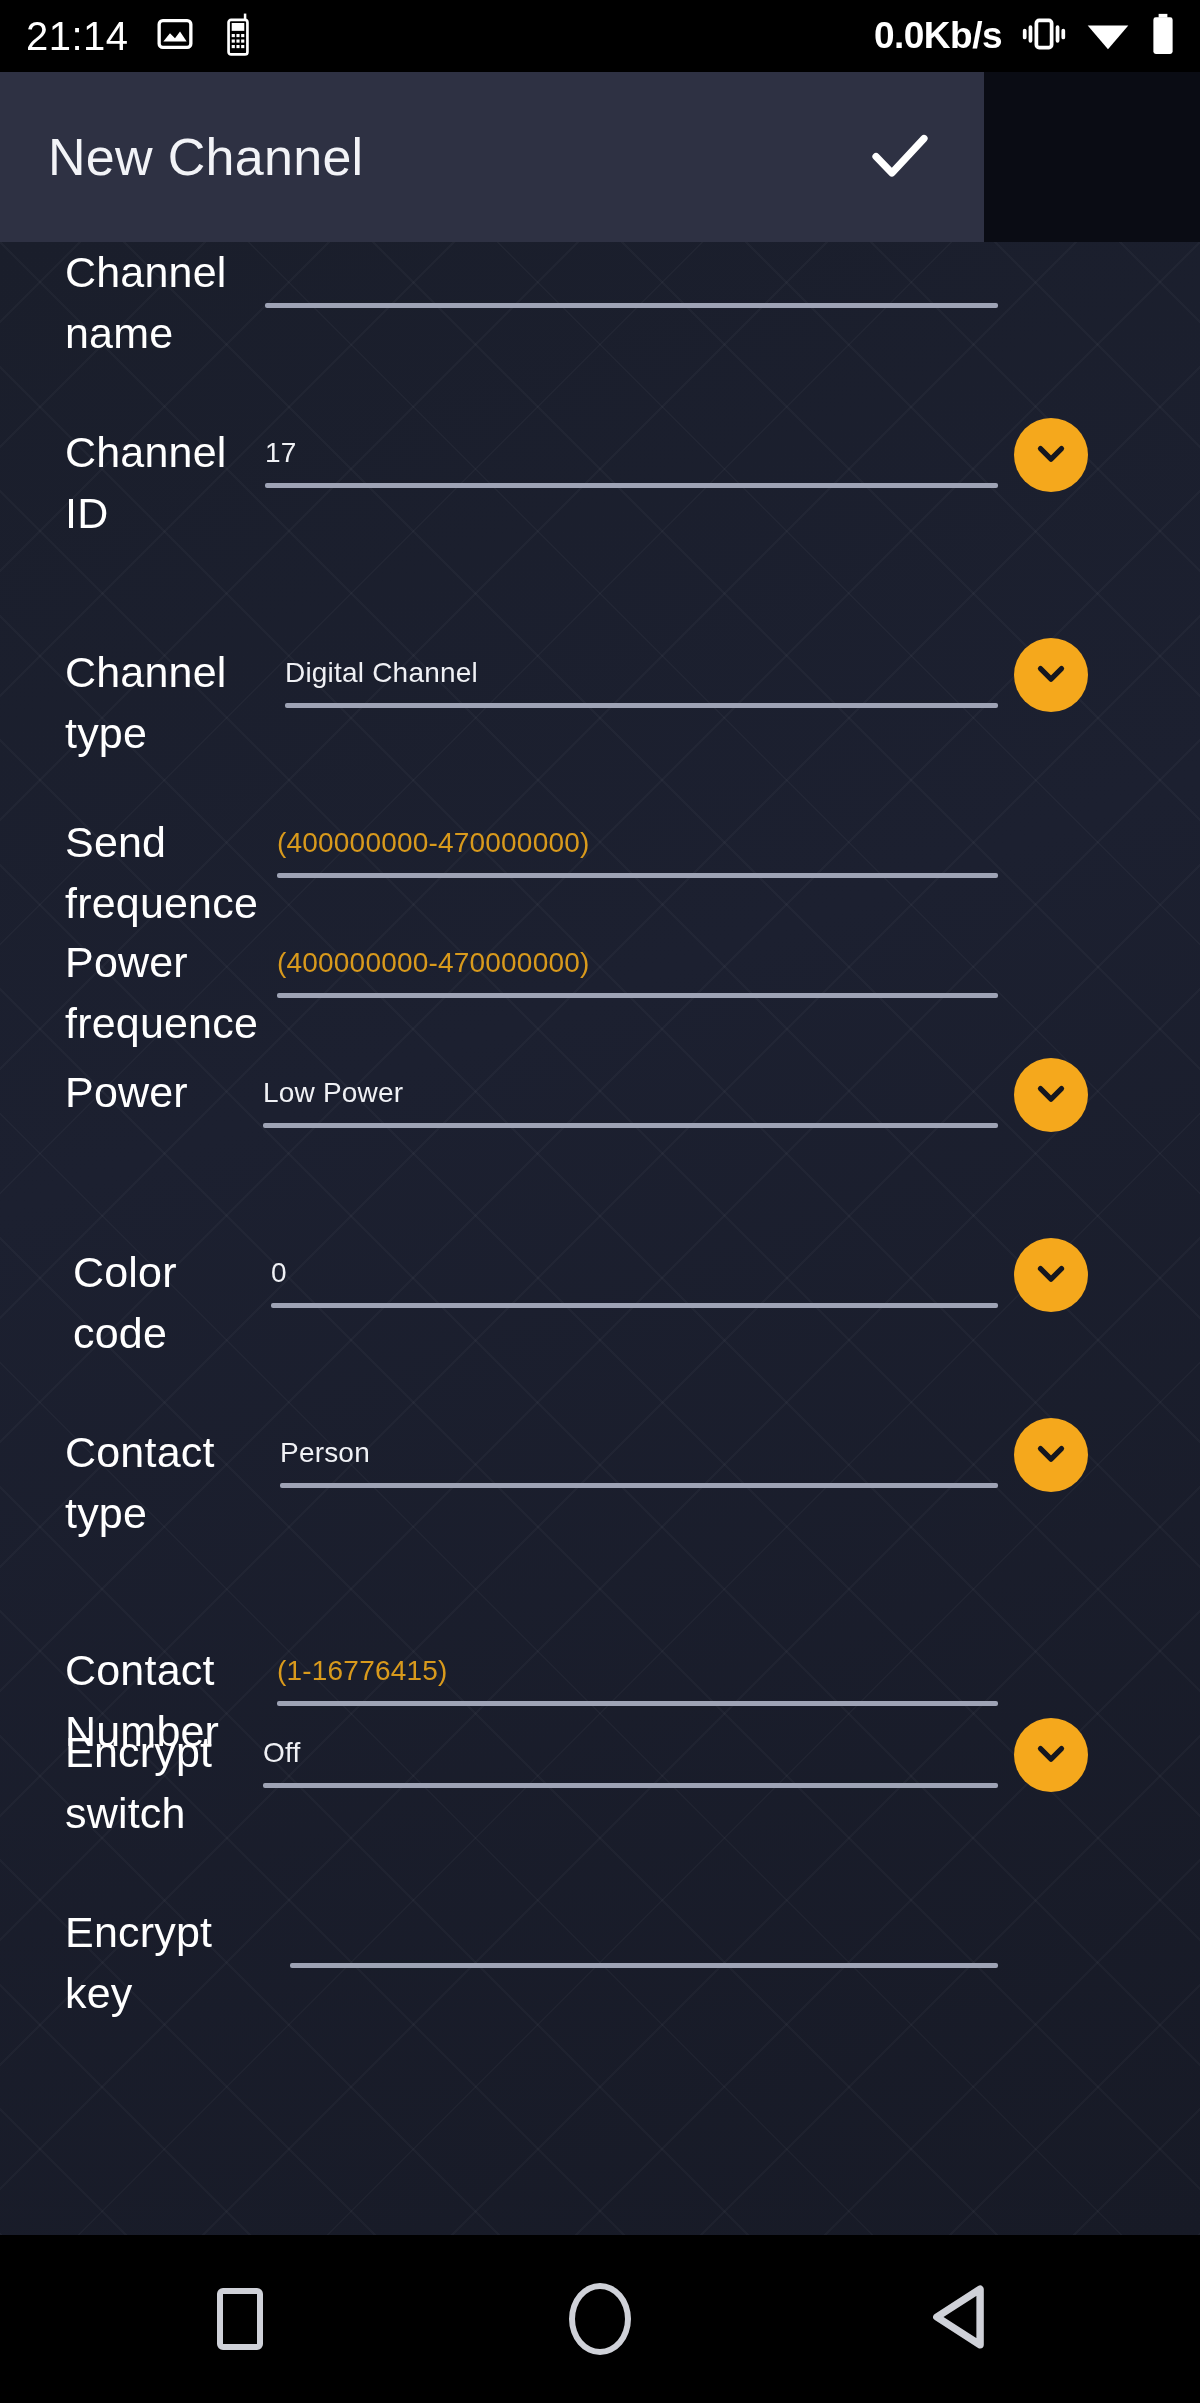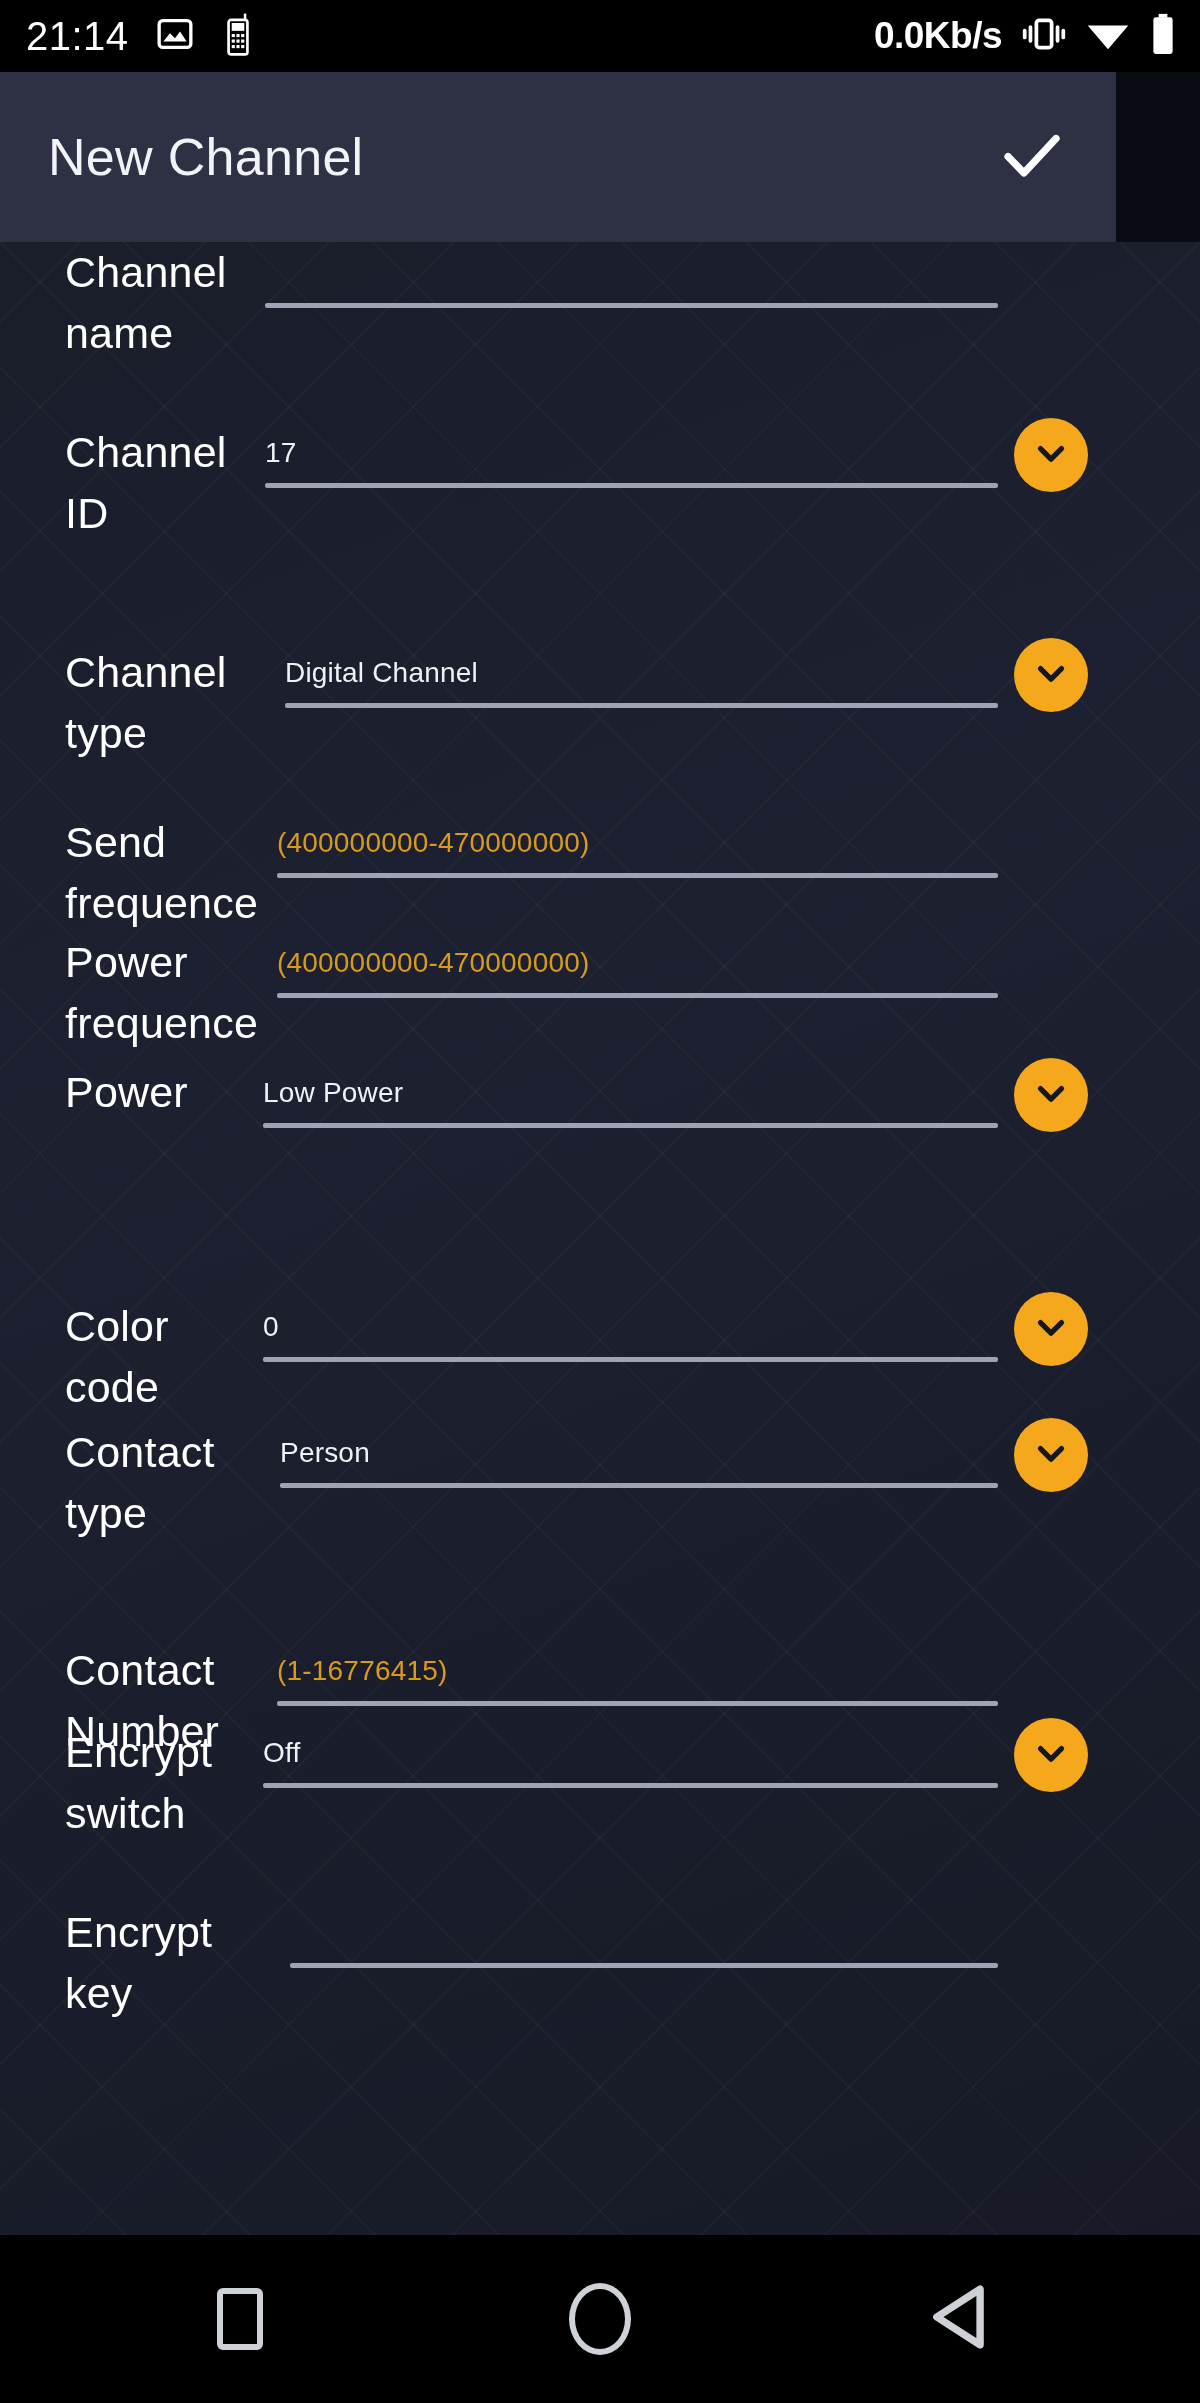--- a/index.html
+++ b/index.html
@@ -20,21 +20,21 @@
   .sb-left { display:flex; align-items:center; gap:26px; padding-left:26px; }
   .sb-clock { font-size:40px; letter-spacing:0.5px; font-weight:400; color:#fff; }
   .sb-right {
     margin-left:auto; display:flex; align-items:center; gap:20px; padding-right:24px;
   }
   .sb-net { font-size:37px; font-weight:700; color:#fff; letter-spacing:-0.5px; }
   .sb-ico { display:block; }
 
   
   .appbar {
-    position:absolute; top:72px; left:0; width:1116px; height:170px;
+    position:absolute; top:72px; left:0; width:984px; height:170px;
     background:#2e3143;
     display:flex; align-items:center;
   }
   .appbar-title {
     color:#f2f3f7; font-size:52px; font-weight:400;
     padding-left:48px; letter-spacing:0.3px;
   }
   .appbar-action {
     margin-left:auto; padding-right:48px; display:flex; align-items:center;
   }
@@ -228,21 +228,21 @@
         <div class="chev" style="top:-4px;">
           <span>
             <svg width="42" height="42" viewBox="0 0 24 24">
               <path d="M6 9.5 L12 15.5 L18 9.5" fill="none" stroke="#15171f" stroke-width="3" stroke-linecap="round" stroke-linejoin="round"></path>
             </svg>
           </span>
         </div>
       </div>
     </div>
 
-    <div class="row" style="top:1054px;">
+    <div class="row" style="top:1000px;padding-left:8px;">
       <div class="label">Color code</div>
       <div class="field" style="margin-left:8px;">
         <div class="field-value">0</div>
         <div class="underline" style="top:61px;"></div>
         <div class="chev" style="top:-4px;">
           <span>
             <svg width="42" height="42" viewBox="0 0 24 24">
               <path d="M6 9.5 L12 15.5 L18 9.5" fill="none" stroke="#15171f" stroke-width="3" stroke-linecap="round" stroke-linejoin="round"></path>
             </svg>
           </span>

